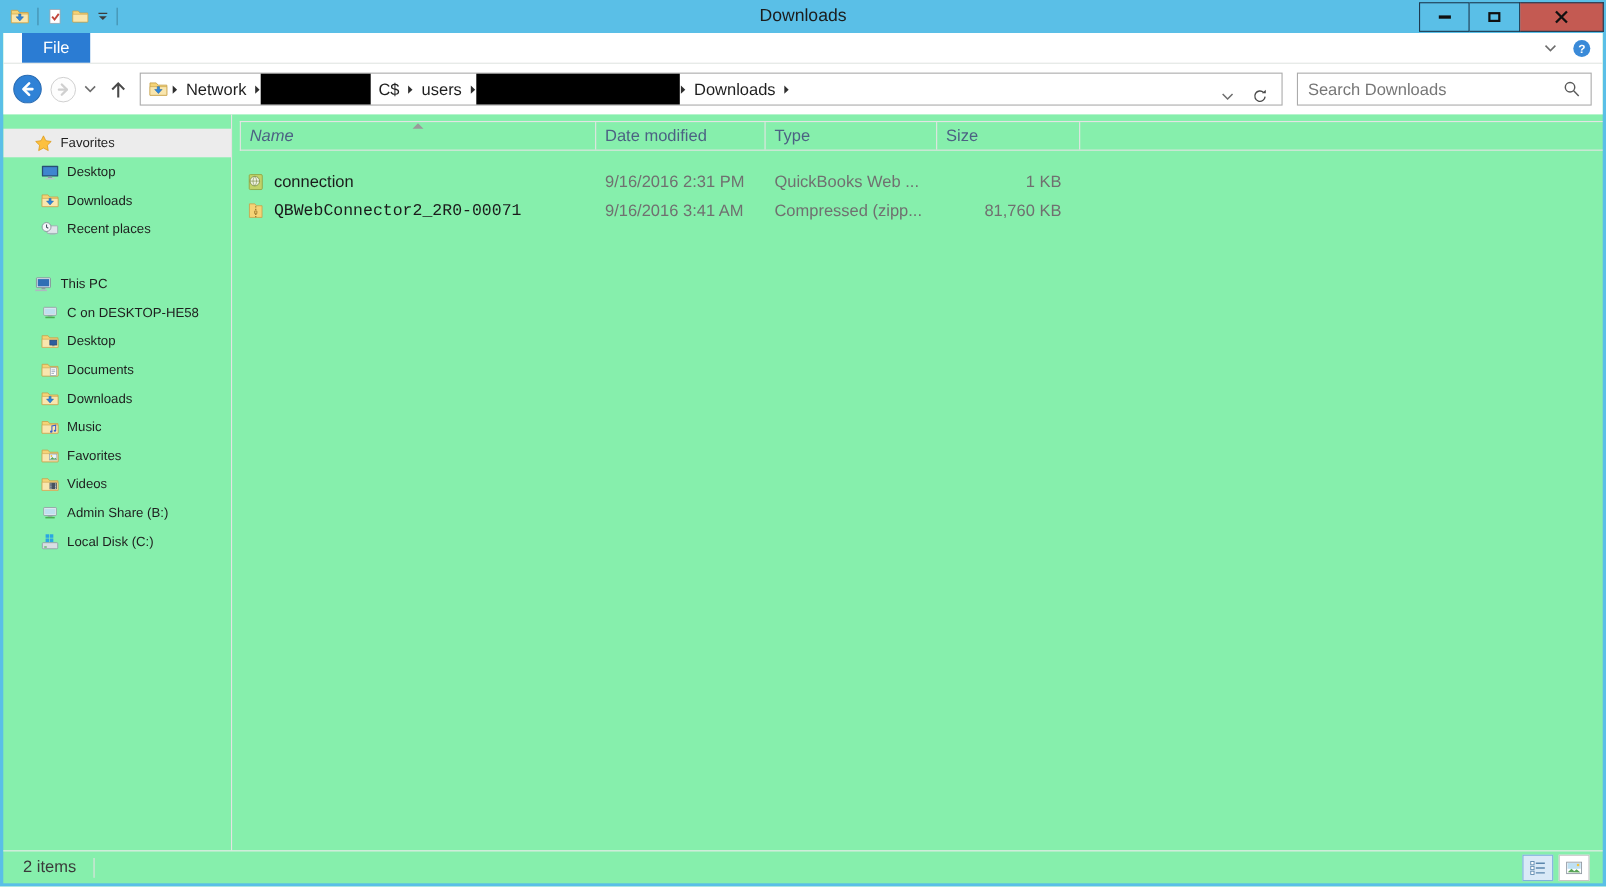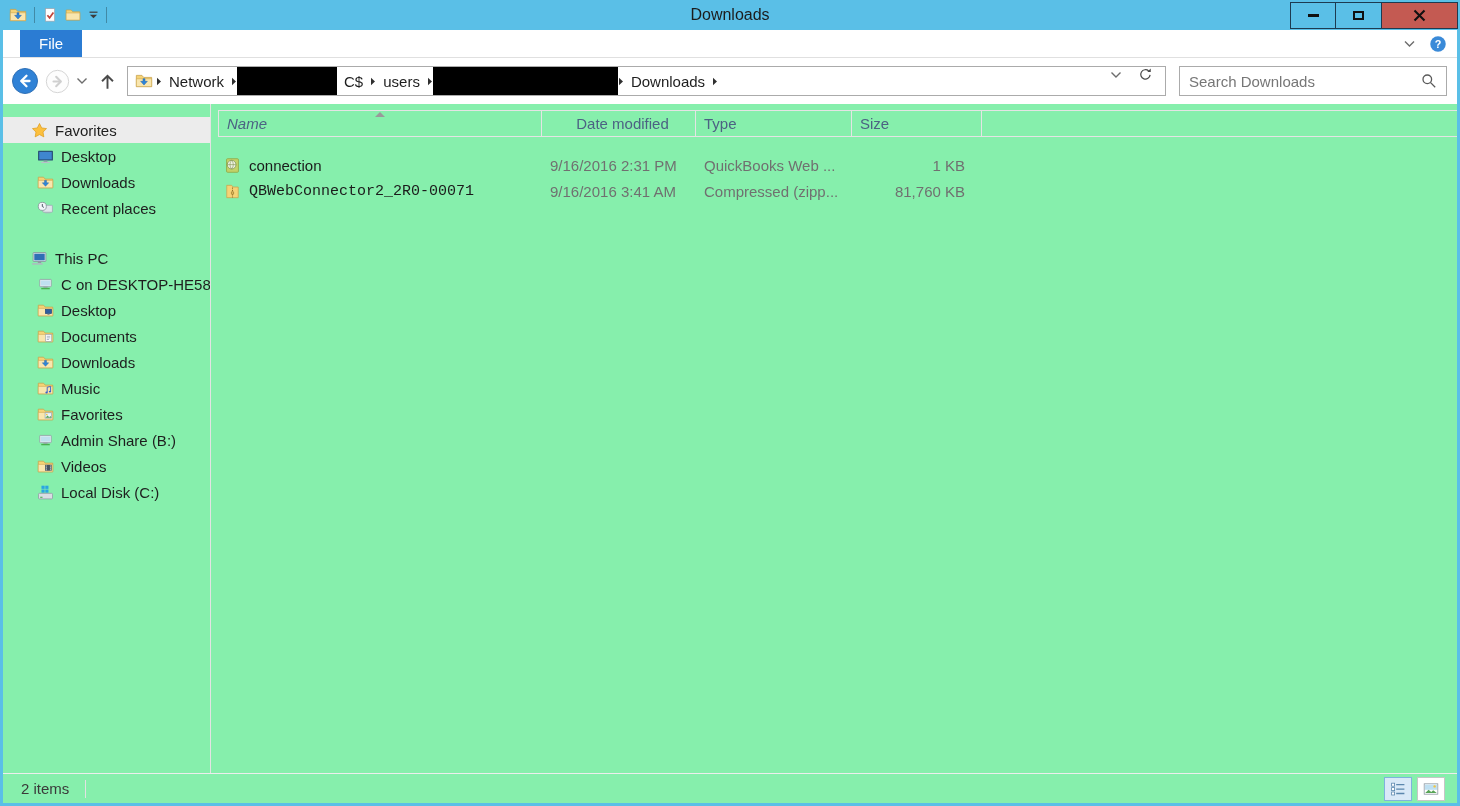--- a/index.html
+++ b/index.html
@@ -45,37 +45,37 @@
   .ribbon-right{margin-left:auto;display:flex;align-items:center;gap:13px;padding-right:10px;}
   .rib-chev{width:13px;height:8px;}
   .rib-help{width:18px;height:18px;}
 
   
   .navbar{height:46px;flex:none;display:flex;align-items:center;padding:0 10px 0 8px;background:#fff;}
   .nav-back{width:28px;height:28px;flex:none;}
   .nav-fwd{width:25px;height:25px;flex:none;margin-left:6px;}
   .nav-chev{width:12px;height:8px;flex:none;margin-left:6px;}
   .nav-up{width:19px;height:19px;flex:none;margin-left:10px;margin-right:10px;}
-  .addressbox{flex:1;height:30px;border:1px solid var(--boxborder);display:flex;align-items:flex-start;padding:0 3px;min-width:0;}
+  .addressbox{flex:1;height:30px;border:1px solid var(--boxborder);display:flex;align-items:flex-end;padding:0 3px;min-width:0;}
   .crumb-icon{width:18px;height:18px;flex:none;margin:0 3px 0 4px;}
   .crumb{font-size:15px;color:var(--ink);padding:0 7px;white-space:nowrap;}
   .crumb-sep{width:6px;height:9px;flex:none;}
   .redacted{height:28px;background:#000;flex:none;}
   .addr-right{margin-left:auto;display:flex;align-items:center;gap:16px;padding-right:9px;}
   .addr-chev{width:12px;height:8px;}
   .addr-refresh{width:15px;height:15px;}
   .search{width:268px;height:30px;flex:none;margin-left:13px;border:1px solid var(--boxborder);
     display:flex;align-items:center;padding:0 9px;font-size:15px;color:#767676;justify-content:space-between;}
   .search-ph{flex:1;white-space:nowrap;overflow:hidden;}
   .search-icon{width:16px;height:16px;flex:none;}
 
   
   .main{flex:1;min-height:0;display:flex;}
   .sidebar{width:208px;flex:none;border-right:1px solid #e3e3e3;padding-top:13px;overflow:hidden;}
-  .tree-row{height:26px;display:flex;align-items:center;gap:7px;font-size:15px;color:var(--ink);
+  .tree-row{height:26px;display:flex;align-items:center;gap:7px;font-size:12px;color:var(--ink);
     padding-left:28px;white-space:nowrap;cursor:default;}
   .tree-row.child{padding-left:34px;}
   .tree-row.selected{background:var(--sel);}
   .tree-gap{height:24px;}
   .ticon{width:17px;height:17px;flex:none;}
   .tlabel{overflow:hidden;}
 
   .content{flex:1;min-width:0;display:flex;flex-direction:column;padding-left:7px;padding-top:6px;}
   .cols{display:flex;height:27px;flex:none;border-top:1px solid var(--lite);border-bottom:1px solid var(--lite);border-left:1px solid var(--lite);}
   .col{display:flex;align-items:center;padding-left:8px;font-size:15px;color:var(--hdr);
@@ -385,38 +385,38 @@
                 <rect x="7.6" y="6.4" width="6.2" height="5" fill="#eaf4fb" stroke="#8fa0ae" stroke-width=".6"></rect>
                 <circle cx="9.2" cy="8" r=".8" fill="#f5c23d"></circle>
                 <path d="M7.9 11.1l2.1-2.1 1.5 1.5 1.1-1 1.1 1.6z" fill="#58a456"></path>
               </svg>
             </span>
             <span class="tlabel">Favorites</span>
           </div>
           <div class="tree-row child">
             <span class="ticon">
               <svg viewBox="0 0 16 16">
+                <path d="M1.2 3h5l1.5 1.8h7.1v8.2H1.2z" fill="#f5d376" stroke="#c8a24b" stroke-width=".7"></path>
+                <path d="M1.2 6h13.6v7H1.2z" fill="#f9e6ae" stroke="#c8a24b" stroke-width=".5"></path>
+                <rect x="7.6" y="6.4" width="6.2" height="5.6" fill="#45525f"></rect>
+                <path d="M8.3 7h.9v1h-.9zM8.3 8.8h.9v1h-.9zM8.3 10.6h.9v1h-.9zM12.2 7h.9v1h-.9zM12.2 8.8h.9v1h-.9zM12.2 10.6h.9v1h-.9z" fill="#d7dde3"></path>
+              </svg>
+            </span>
+            <span class="tlabel">Videos</span>
+          </div>
+          <div class="tree-row child">
+            <span class="ticon">
+              <svg viewBox="0 0 16 16">
                 <rect x="2.6" y="3.2" width="10.8" height="6.8" rx=".5" fill="#e9eef3" stroke="#8e98a2" stroke-width=".7"></rect>
                 <rect x="3.6" y="4.2" width="8.8" height="4.8" fill="#bfe0ef"></rect>
                 <rect x="6" y="10" width="4" height="1.1" fill="#98a2ab"></rect>
                 <rect x="4" y="11.2" width="8" height="1.3" fill="#49b04f"></rect>
               </svg>
             </span>
             <span class="tlabel">Admin Share (B:)</span>
-          </div>
-          <div class="tree-row child">
-            <span class="ticon">
-              <svg viewBox="0 0 16 16">
-                <path d="M1.2 3h5l1.5 1.8h7.1v8.2H1.2z" fill="#f5d376" stroke="#c8a24b" stroke-width=".7"></path>
-                <path d="M1.2 6h13.6v7H1.2z" fill="#f9e6ae" stroke="#c8a24b" stroke-width=".5"></path>
-                <rect x="7.6" y="6.4" width="6.2" height="5.6" fill="#45525f"></rect>
-                <path d="M8.3 7h.9v1h-.9zM8.3 8.8h.9v1h-.9zM8.3 10.6h.9v1h-.9zM12.2 7h.9v1h-.9zM12.2 8.8h.9v1h-.9zM12.2 10.6h.9v1h-.9z" fill="#d7dde3"></path>
-              </svg>
-            </span>
-            <span class="tlabel">Videos</span>
           </div>
           <div class="tree-row child">
             <span class="ticon">
               <svg viewBox="0 0 16 16">
                 <rect x="4.2" y="1.6" width="3" height="3" fill="#2aa5e3"></rect>
                 <rect x="7.8" y="1.6" width="3" height="3" fill="#2aa5e3"></rect>
                 <rect x="4.2" y="5.2" width="3" height="3" fill="#2aa5e3"></rect>
                 <rect x="7.8" y="5.2" width="3" height="3" fill="#2aa5e3"></rect>
                 <rect x="1.4" y="8.8" width="13.2" height="5.2" rx=".8" fill="#d9dee3" stroke="#8e98a2" stroke-width=".7"></rect>
                 <rect x="3" y="12" width="2.2" height="1" fill="#49b04f"></rect>
@@ -425,21 +425,21 @@
             <span class="tlabel">Local Disk (C:)</span>
           </div>
           <div class="tree-gap"></div>
         </div>
       <div class="content">
         <div class="cols" id="cols">
             <div class="col" style="width: 323px; font-style: italic;">
               <span class="sort-up"></span>
               <span>Name</span>
             </div>
-            <div class="col" style="width: 154px; justify-content: center;">
+            <div class="col" style="width: 154px;">
               <span>Date modified</span>
             </div>
             <div class="col" style="width: 156px;">
               <span>Type</span>
             </div>
             <div class="col" style="width: 130px;">
               <span>Size</span>
             </div>
           </div>
         <div class="rows" id="rows">

